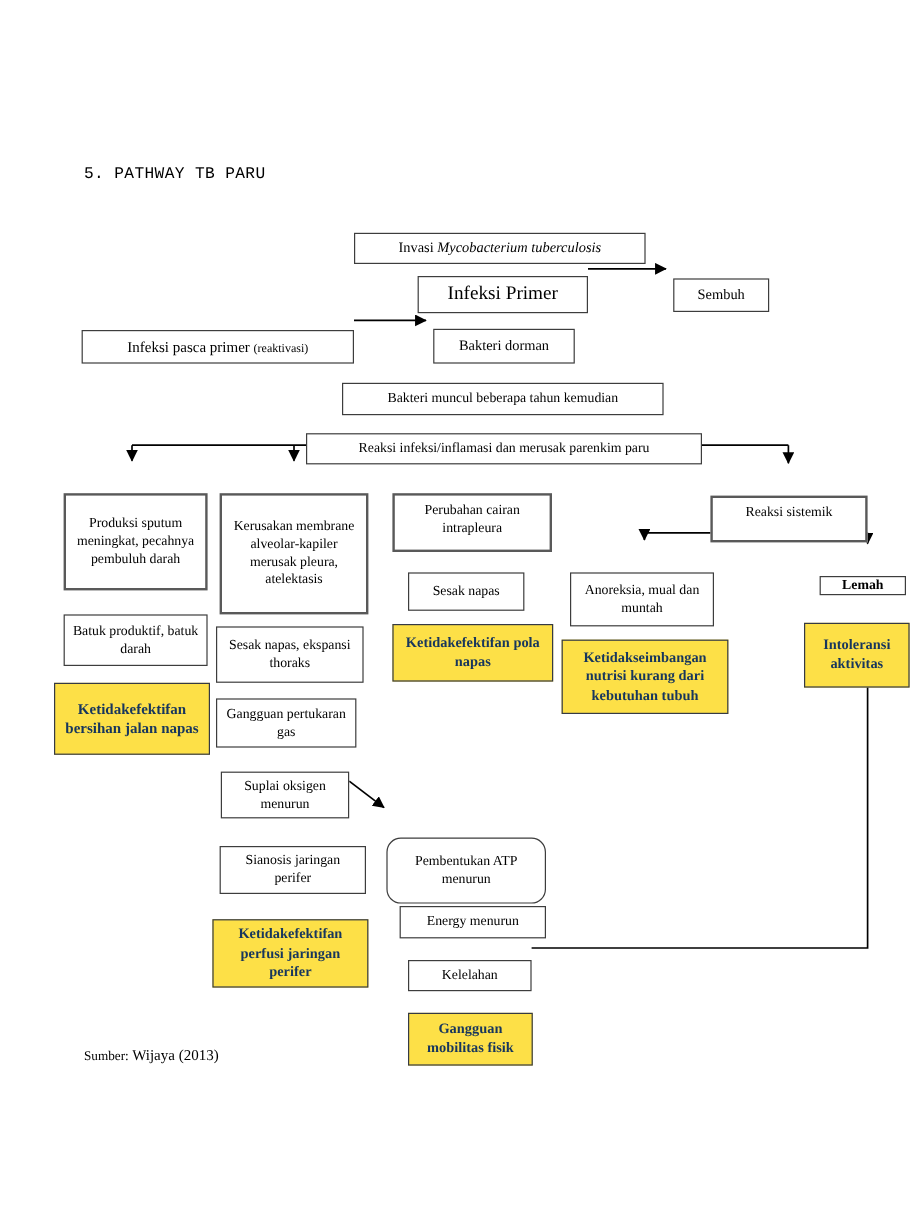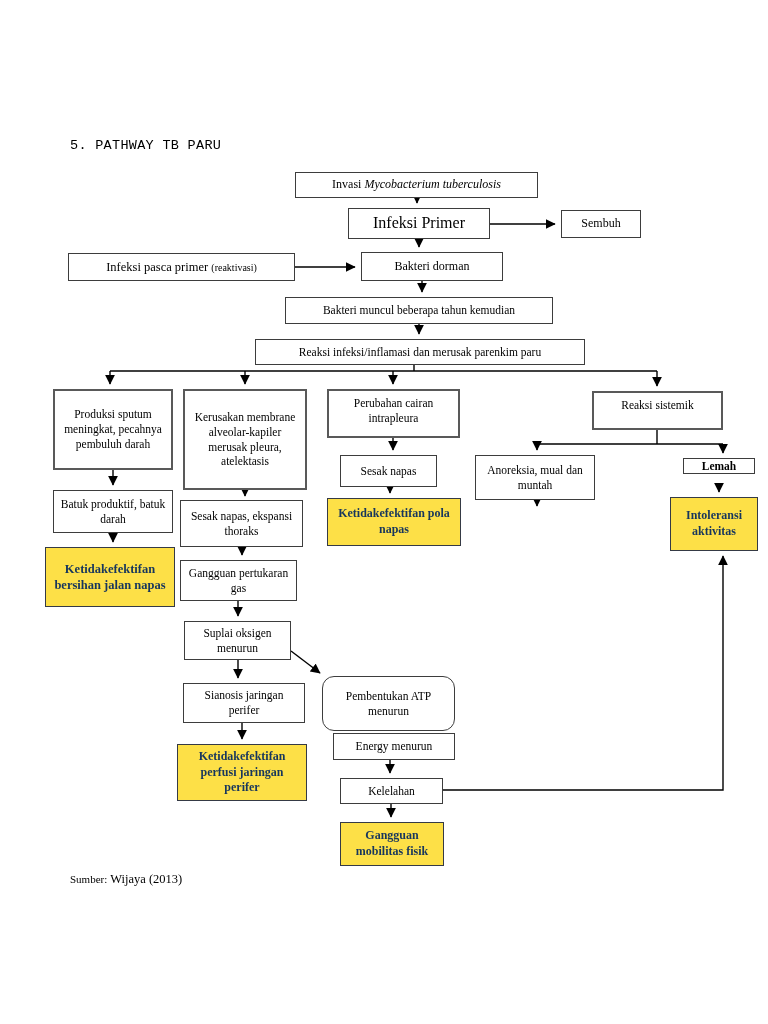--- a/index.html
+++ b/index.html
@@ -15,20 +15,21 @@
   }
   #source{position:absolute;left:70px;top:872px;font-size:12.5px;}
   #source .lbl{font-size:11px;}
   svg.wires{position:absolute;left:0;top:0;width:768px;height:1024px;pointer-events:none;}
   .node{
     position:absolute;box-sizing:border-box;
     border:1.4px solid #3d3d3d;background:#fff;
     display:flex;align-items:center;justify-content:center;
     text-align:center;font-size:11.5px;line-height:1.3;
     padding:2px 4px;
+    margin-top:22px;
   }
   .node.thick{border-width:2px;border-color:#595959;}
   .node.top{align-items:flex-start;padding-top:5px;}
   .node.blue{
     background:#fde047;border:1.6px solid #353a45;
     font-weight:bold;color:#17365d;
   }
   .it{font-style:italic;}
   .small{font-size:10px;}
 </style>
@@ -93,21 +94,21 @@
   </div>
 
   <div class="node" style="left:348px;top:208px;width:142px;height:31px;font-size:16px;">Infeksi Primer</div>
 
   <div class="node" style="left:561px;top:210px;width:80px;height:28px;font-size:12px;">Sembuh</div>
 
   <div class="node" style="left:68px;top:253px;width:227px;height:28px;font-size:12.5px;">
     <span><span>Infeksi pasca primer</span>&nbsp;<span class="small">(reaktivasi)</span></span>
   </div>
 
-  <div class="node" style="left:361px;top:252px;width:142px;height:29px;font-size:12px;">Bakteri dorman</div>
+  <div class="node" style="left:361px;top:252px;width:118px;height:29px;font-size:12px;">Bakteri dorman</div>
 
   <div class="node" style="left:285px;top:297px;width:268px;height:27px;">Bakteri muncul beberapa tahun kemudian</div>
 
   <div class="node" style="left:255px;top:339px;width:330px;height:26px;">Reaksi infeksi/inflamasi dan merusak parenkim paru</div>
 
   <div class="node thick" style="left:53px;top:389px;width:120px;height:81px;">Produksi sputum meningkat, pecahnya pembuluh darah</div>
 
   <div class="node thick" style="left:183px;top:389px;width:124px;height:101px;">Kerusakan membrane alveolar-kapiler merusak pleura, atelektasis</div>
 
   <div class="node thick top" style="left:327px;top:389px;width:133px;height:49px;">Perubahan cairan intrapleura</div>
@@ -127,20 +128,21 @@
   <div class="node" style="left:183px;top:683px;width:122px;height:40px;">Sianosis jaringan perifer</div>
 
   <div class="node blue" style="left:177px;top:744px;width:130px;height:57px;font-size:12px;">Ketidakefektifan perfusi jaringan perifer</div>
 
   <div class="node" style="left:340px;top:455px;width:97px;height:32px;">Sesak napas</div>
 
   <div class="node blue" style="left:327px;top:498px;width:134px;height:48px;font-size:12px;">Ketidakefektifan pola napas</div>
 
   <div class="node" style="left:475px;top:455px;width:120px;height:45px;text-align:center;">Anoreksia, mual dan muntah</div>
 
+  <div class="node blue" style="left:468px;top:511px;width:139px;height:62px;font-size:12px;">Ketidakseimbangan nutrisi kurang dari kebutuhan tubuh</div>
 
   <div class="node" style="left:683px;top:458px;width:72px;height:16px;font-weight:bold;">Lemah</div>
 
   <div class="node blue" style="left:670px;top:497px;width:88px;height:54px;font-size:12px;">Intoleransi aktivitas</div>
 
   <div class="node" style="left:322px;top:676px;width:133px;height:55px;border-radius:12px;">Pembentukan ATP menurun</div>
 
   <div class="node" style="left:333px;top:733px;width:122px;height:27px;">Energy menurun</div>
 
   <div class="node" style="left:340px;top:778px;width:103px;height:26px;">Kelelahan</div>

